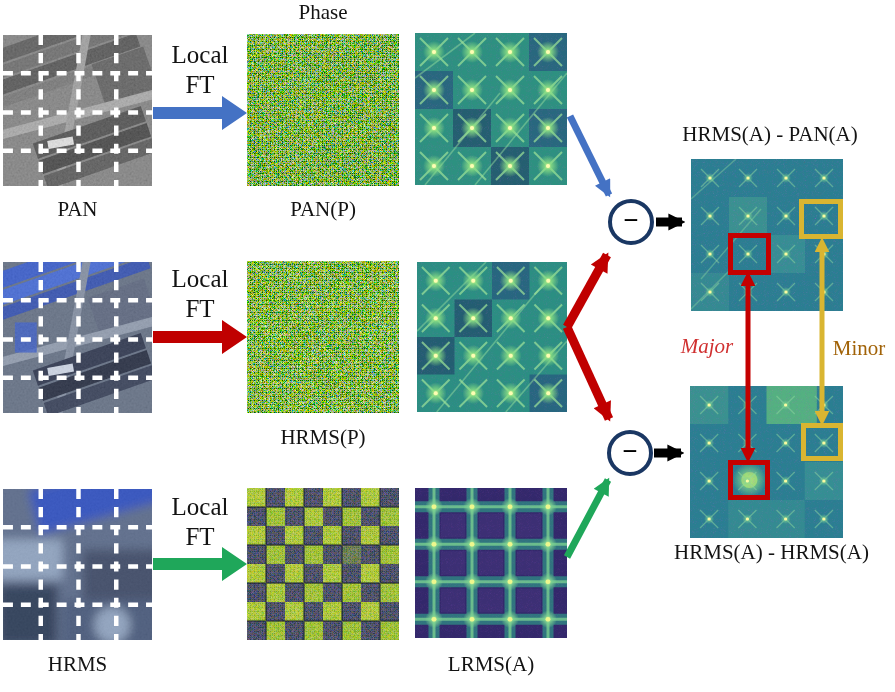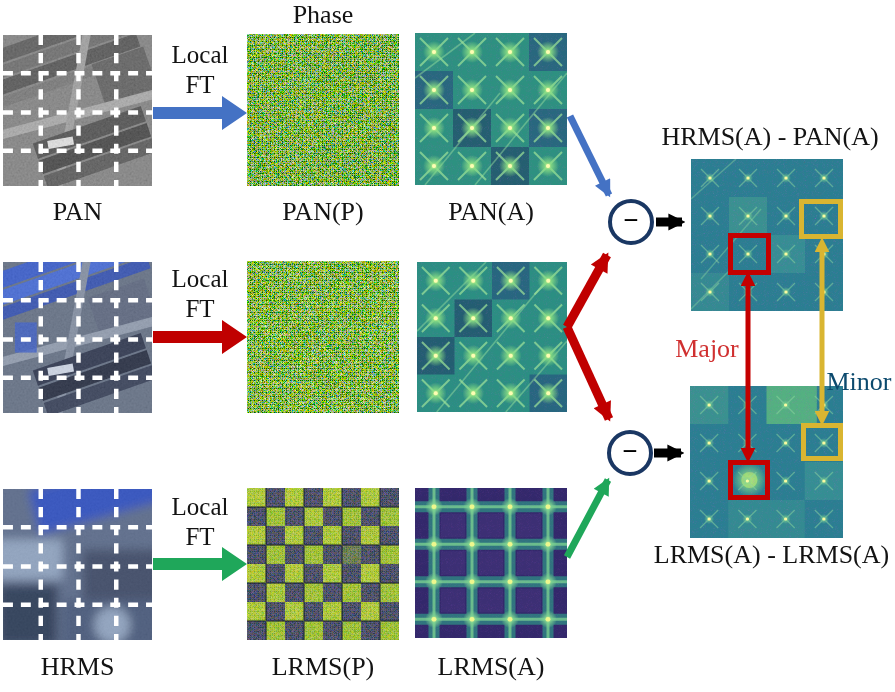--- a/index.html
+++ b/index.html
@@ -1,30 +1,30 @@
 <!DOCTYPE html>
 <html><head>
 <meta charset="utf-8">
 <style>
   html,body{margin:0;padding:0;background:#ffffff;}
   .canvas{position:relative;width:895px;height:692px;background:#fff;overflow:hidden;
           font-family:"Liberation Serif","DejaVu Serif",serif;color:#111;}
-  .lbl{position:absolute;text-align:center;font-size:26px;line-height:1.1;color:#131313;}
+  .lbl{position:absolute;text-align:center;font-size:21px;line-height:1.1;color:#131313;}
   .ftlbl{position:absolute;text-align:center;font-size:25px;line-height:1.2;color:#131313;}
   .img{position:absolute;overflow:hidden;}
   .img svg{display:block;width:100%;height:100%;}
   .op-circle{position:absolute;width:46px;height:46px;border-radius:50%;background:#fff;
              border:4px solid #1a3763;box-sizing:border-box;display:flex;align-items:center;
              justify-content:center;font-weight:bold;font-size:27px;color:#000;padding-bottom:3px;}
   .mbox{position:absolute;box-sizing:border-box;background:transparent;}
   .box-red{border:5px solid #c40000;}
   .box-gold{border:5px solid #d9b531;}
   .overlay{position:absolute;left:0;top:0;width:895px;height:692px;pointer-events:none;}
-  .major-lbl{color:#d03030;}
-  .minor-lbl{color:#0c4a6e;margin-top:31px;}
+  .major-lbl{color:#d03030;font-style:italic;}
+  .minor-lbl{color:#a16207;}
 </style>
 </head>
 <body>
 
 <div class="canvas">
 
   <svg width="0" height="0" style="position:absolute" aria-hidden="true">
     <defs>
       <radialGradient id="g-glint">
           <stop offset="0" stop-color="#f6fa8c"></stop>
@@ -170,21 +170,20 @@
         <use href="#glintdef" x="133" y="95"></use>
       <use href="#glintdef" x="19" y="133"></use>
         <use href="#glintdef" x="57" y="133"></use>
         <use href="#glintdef" x="95" y="133"></use>
         <use href="#glintdef" x="133" y="133"></use>
     </svg>
   </div>
 
   <div class="lbl" style="left:247px;top:198px;width:152px">PAN(P)</div>
   <div class="lbl" style="left:3px;top:198px;width:149px">PAN</div>
-  <div class="lbl" style="left:415px;top:198px;width:152px">PAN(A)</div>
 
   <div class="img" style="left:3px;top:262px;width:149px;height:151px">
     <svg viewBox="0 0 150 150" preserveAspectRatio="none">
       <rect width="150" height="150" fill="#5d6a80"></rect>
       <g transform="rotate(-19 60 25)">
         <rect x="-20" y="-10" width="170" height="16" fill="#2f55cc"></rect>
         <rect x="-20" y="8" width="170" height="14" fill="#3b63d8"></rect>
         <rect x="-20" y="24" width="170" height="12" fill="#2a49b0"></rect>
       </g>
       <rect x="90" y="25" width="60" height="40" fill="#55607a" transform="rotate(-19 120 45)"></rect>
@@ -248,20 +247,21 @@
         <use href="#glintdef" x="57" y="95"></use>
         <use href="#glintdef" x="95" y="95"></use>
         <use href="#glintdef" x="133" y="95"></use>
       <use href="#glintdef" x="19" y="133"></use>
         <use href="#glintdef" x="57" y="133"></use>
         <use href="#glintdef" x="95" y="133"></use>
         <use href="#glintdef" x="133" y="133"></use>
     </svg>
   </div>
 
+  <div class="lbl" style="left:247px;top:426px;width:152px">HRMS(P)</div>
 
   <div class="img" style="left:3px;top:489px;width:149px;height:151px">
     <svg viewBox="0 0 150 150" preserveAspectRatio="none">
       <g filter="url(#f-blur)">
         <rect x="-10" y="-10" width="170" height="170" fill="#5a6a8a"></rect>
         <rect x="30" y="-15" width="130" height="45" fill="#2f50c0" transform="rotate(-15 90 10)"></rect>
         <rect x="-10" y="50" width="70" height="40" fill="#8fa3c0"></rect>
         <rect x="80" y="60" width="80" height="50" fill="#3d4a66"></rect>
         <rect x="-5" y="95" width="60" height="60" fill="#2c3a57"></rect>
         <rect x="60" y="110" width="100" height="50" fill="#47587a"></rect>
@@ -359,21 +359,20 @@
         <use href="#dotdef" x="95" y="95"></use>
         <use href="#dotdef" x="133" y="95"></use>
       <use href="#dotdef" x="19" y="133"></use>
         <use href="#dotdef" x="57" y="133"></use>
         <use href="#dotdef" x="95" y="133"></use>
         <use href="#dotdef" x="133" y="133"></use>
     </svg>
   </div>
 
   <div class="lbl" style="left:3px;top:653px;width:149px">HRMS</div>
-  <div class="lbl" style="left:247px;top:653px;width:152px">LRMS(P)</div>
   <div class="lbl" style="left:415px;top:653px;width:152px">LRMS(A)</div>
 
   <div class="lbl" style="left:645px;top:123px;width:250px">HRMS(A) - PAN(A)</div>
 
   <div class="img" style="left:691px;top:159px;width:152px;height:152px">
     <svg viewBox="0 0 152 152" preserveAspectRatio="none">
       <rect width="152" height="152" fill="#2a7f91"></rect>
       <g opacity="0.55" fill="#46a28f">
         <rect x="38" y="38" width="38" height="38"></rect>
           <rect x="76" y="76" width="38" height="38" fill="#3f9d96"></rect>
@@ -428,21 +427,21 @@
         <use href="#minidef" x="57" y="95"></use>
         <use href="#minidef" x="95" y="95"></use>
         <use href="#minidef" x="133" y="95"></use>
       <use href="#minidef" x="19" y="133"></use>
         <use href="#minidef" x="57" y="133"></use>
         <use href="#minidef" x="95" y="133"></use>
         <use href="#minidef" x="133" y="133"></use>
     </svg>
   </div>
 
-  <div class="lbl" style="left:648px;top:541px;width:247px">LRMS(A) - LRMS(A)</div>
+  <div class="lbl" style="left:648px;top:541px;width:247px">HRMS(A) - HRMS(A)</div>
 
   <div class="op-circle" style="left:608px;top:199px">
       <span>−</span>
     </div>
   <div class="op-circle" style="left:607px;top:430px">
       <span>−</span>
     </div>
 
   <div class="mbox box-red" style="left:728px;top:233px;width:43px;height:42px"></div>
   <div class="mbox box-gold" style="left:799px;top:199px;width:44px;height:40px"></div>

